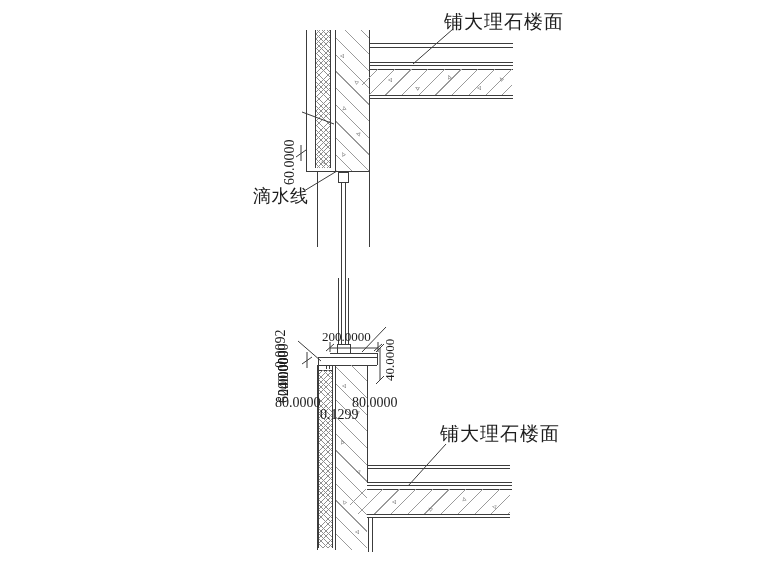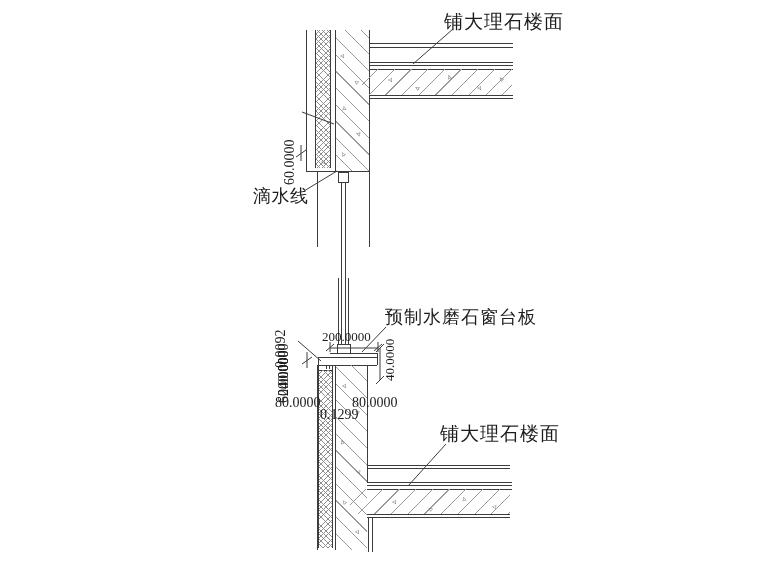--- a/index.html
+++ b/index.html
@@ -133,21 +133,20 @@
 
   <div class="lbl big" style="left:444px;top:12px;">铺大理石楼面</div>
 
 
 
   <div class="lbl dim rot" style="left:283px;top:185px;">60.0000</div>
 
   <div class="lbl mid" style="left:253px;top:187px;">滴水线</div>
 
 
-  <div class="lbl big" style="left:385px;top:308px;font-size:18px;">预制水磨石窗台板</div>
 
   <div class="lbl dimsm" style="left:322px;top:330px;">200.0000</div>
 
   <div class="lbl dimsm rot" style="left:383px;top:381px;">40.0000</div>
 
   <div class="lbl dim rot" style="left:274px;top:368px;">0.0092</div>
   <div class="lbl dim rot" style="left:277px;top:389px;">40.0000</div>
   <div class="lbl dim rot" style="left:277px;top:396px;">20.0000</div>
   <div class="lbl dim rot" style="left:277px;top:403px;">60.0000</div>
 

